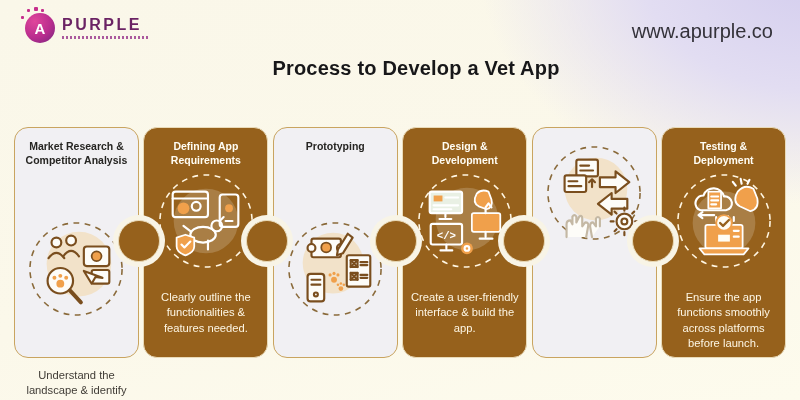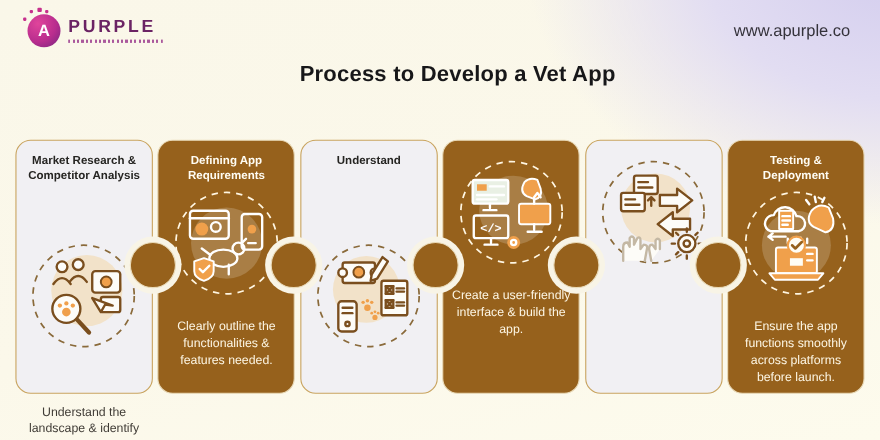--- a/index.html
+++ b/index.html
@@ -16,21 +16,21 @@
     background:radial-gradient(circle at 32% 28%, #E0459B 0%, #B92D8E 55%, #73257F 100%);
     display:flex;align-items:center;justify-content:center;color:#fff;font-weight:bold;font-size:15px;}
   .logo-mark i{position:absolute;background:#C62F8C;border-radius:1px;}
   .logo-mark i.d1{width:3px;height:3px;left:2px;top:-4px;}
   .logo-mark i.d2{width:4px;height:4px;left:9px;top:-6px;}
   .logo-mark i.d3{width:3px;height:3px;left:16px;top:-4px;}
   .logo-mark i.d4{width:3px;height:3px;left:-4px;top:3px;}
   .logo-text{font-size:16px;font-weight:bold;color:#6B2364;letter-spacing:2.5px;text-transform:uppercase;line-height:1;}
   .logo-tagline{margin-top:3px;height:3px;width:86px;opacity:.85;
     background:repeating-linear-gradient(90deg,#9C3D8F 0 2px,transparent 2px 4px);}
-  .site-url{position:absolute;right:27px;top:20px;font-size:15px;color:#34323A;text-decoration:none;}
+  .site-url{position:absolute;right:27px;top:20px;font-size:20px;color:#34323A;text-decoration:none;}
   .page-title{position:absolute;top:57px;left:0;right:0;text-align:center;
     font-size:20px;font-weight:bold;color:#171719;letter-spacing:.2px;margin-left:32px;}
   
   .cards{position:absolute;left:14px;top:127px;width:772px;height:231px;display:flex;gap:4.5px;}
   .card{flex:1;border-radius:14px;display:flex;flex-direction:column;align-items:center;
     padding:12px 7px 10px;box-sizing:border-box;}
   .card.light{background:#F1F0F3;border:1px solid #C9A45F;gap:48px;}
   .card.brown{background:#96611C;border:1px solid #E9DAB8;}
   .card-title{font-size:10.5px;font-weight:bold;text-align:center;line-height:1.32;min-height:28px;}
   .light .card-title{color:#262522;}
@@ -120,21 +120,21 @@
           <circle class="st" cx="61" cy="55" r="5.5"></circle>
           <path class="st" d="M64 50 l4 -4 M36 70 v9 M52 70 v9 M35 61 l-8 -6"></path>
           <path class="fas" d="M29 64 l9 3 v9 q0 6 -9 9 q-9 -3 -9 -9 v-9 z"></path>
           <path class="st" d="M25 74 l3 3 l6 -6"></path>
         </svg>
       </div>
       <div class="card-desc">Clearly outline the functionalities &amp; features needed.</div>
     </div>
 
     <div class="card light">
-      <div class="card-title">Understand</div>
+      <div class="card-title">Prototyping</div>
       <div class="icon-wrap">
         <svg class="icon-svg" viewBox="0 0 100 100">
           <circle class="dash" cx="50" cy="50" r="47"></circle>
           <circle class="blob" cx="48" cy="44" r="31"></circle>
           <rect class="stw" x="26" y="19" width="30" height="19" rx="2"></rect>
           <circle class="stw" cx="26" cy="28.5" r="4"></circle>
           <circle class="stw" cx="56" cy="28.5" r="4"></circle>
           <circle class="fas" cx="41" cy="28" r="5"></circle>
           <path class="stw" d="M63 14 l5 4 l-10 16 l-6 2 l1 -6 z"></path>
           <rect class="stw" x="62" y="36" width="24" height="32" rx="2"></rect>
@@ -152,20 +152,21 @@
           <circle class="fa" cx="53" cy="56" r="1.6"></circle>
           <circle class="fa" cx="56" cy="70" r="2.4"></circle>
           <circle class="fa" cx="53" cy="66" r="1.3"></circle>
           <circle class="fa" cx="56" cy="64.8" r="1.3"></circle>
           <circle class="fa" cx="59" cy="66" r="1.3"></circle>
         </svg>
       </div>
     </div>
 
     <div class="card brown">
+      <div class="card-title">Design &amp; Development</div>
       <div class="icon-wrap">
         <svg class="icon-svg" viewBox="0 0 100 100">
           <circle class="dash" cx="50" cy="50" r="47"></circle>
           <circle class="blob" cx="52" cy="48" r="32"></circle>
           <rect x="14" y="20" width="33" height="22" rx="2" fill="#E9F0E4" stroke="var(--st)" stroke-width="2.2"></rect>
           <rect class="fa" x="18" y="24" width="9" height="6"></rect>
           <line class="st" x1="30" y1="26" x2="43" y2="26"></line>
           <line class="st" x1="18" y1="34" x2="43" y2="34"></line>
           <line class="st" x1="18" y1="38" x2="36" y2="38"></line>
           <path class="st" d="M30 42 v4 M24 48 h12"></path>

